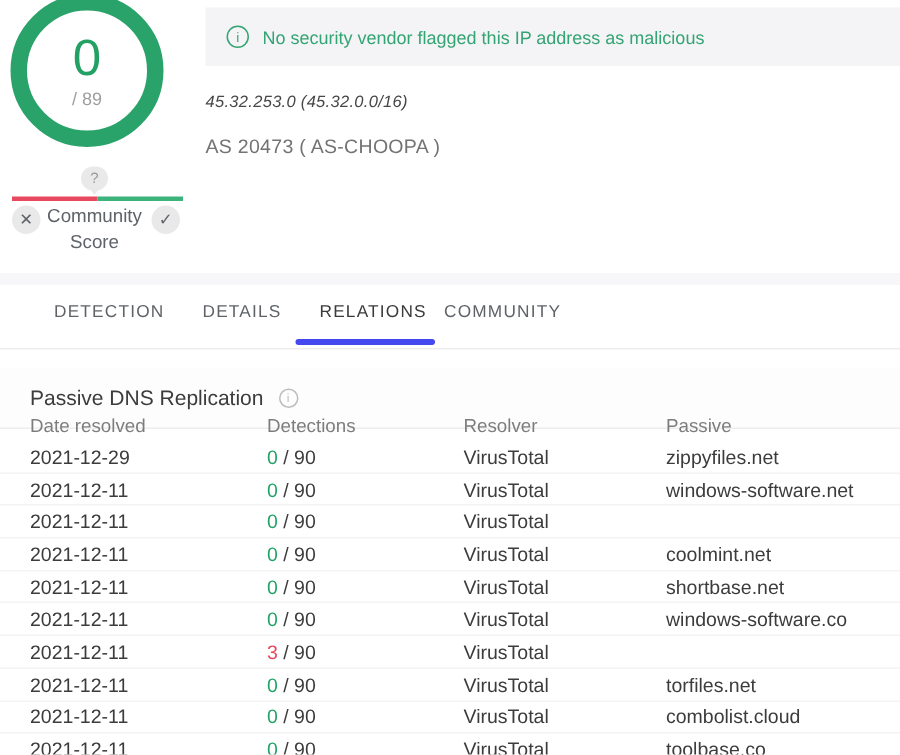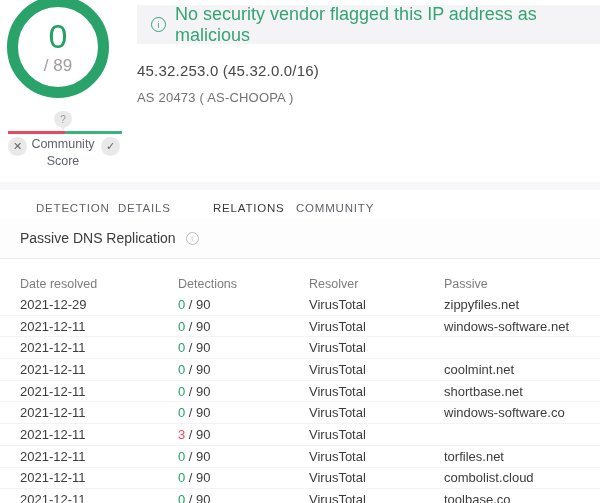--- a/index.html
+++ b/index.html
@@ -12,21 +12,21 @@
   
   .top-card { position:absolute; left:0; top:0; width:600px; height:182px; background:#ffffff; }
 
   
   .gauge {
     position:absolute; left:7px; top:-4px; width:102px; height:102px;
     border-radius:50%; border:11px solid #2aa36a; background:#fff;
     display:flex; flex-direction:column; align-items:center; justify-content:center;
   }
   .gauge-score { font-size:34px; line-height:1; color:#23a164; font-weight:400; }
-  .gauge-total { font-size:17px; color:#9e9e9e; margin-top:3px; }
+  .gauge-total { font-size:12px; color:#9e9e9e; margin-top:3px; }
 
   
   .q-bubble {
     position:absolute; left:54px; top:111px; width:18px; height:16px;
     background:#e9e9ea; border-radius:8px; color:#9a9a9a; font-size:10px;
     display:flex; align-items:center; justify-content:center;
   }
   .q-bubble:after {
     content:""; position:absolute; left:6px; bottom:-3px;
     border-left:3px solid transparent; border-right:3px solid transparent;
@@ -51,52 +51,52 @@
   .banner {
     position:absolute; left:137px; top:5px; width:463px; height:39px;
     background:#f4f4f6; display:flex; align-items:center;
   }
   .info-icon-green {
     width:15px; height:15px; border-radius:50%; border:1px solid #35a474;
     color:#35a474; font-size:9px; font-style:normal;
     display:inline-flex; align-items:center; justify-content:center;
     margin:0 9px 0 14px; flex:none;
   }
-  .banner-text { color:#35a474; font-size:18px; }
-
-  
-  .ip-line { position:absolute; left:137px; top:62px; font-size:15px; color:#474747; letter-spacing:.2px; }
+  .banner-text { color:#35a474; font-size:12px; }
+
+  
+  .ip-line { position:absolute; left:137px; top:62px; font-size:11px; color:#474747; letter-spacing:.2px;font-style:italic; }
   .as-line { position:absolute; left:137px; top:90px; font-size:13px; color:#737373; letter-spacing:.2px; }
 
   
   .page-gap { position:absolute; left:0; top:182px; width:600px; height:8px; background:#f7f7f9; }
 
   
   .tab-bar {
     position:absolute; left:0; top:190px; width:600px; height:43px;
     background:#ffffff; border-bottom:1px solid #ededf0;
   }
   .tab {
     position:absolute; top:12px; font-size:11.5px; letter-spacing:.8px;
     color:#5f6368; font-weight:400; cursor:pointer; background:none; border:none;
     font-family:"Liberation Sans", sans-serif;
   }
   .tab.active { color:#3a3a3a; }
   .tab-detection { left:36px; }
-  .tab-details   { left:118px; }
+  .tab-details   { left:135px; }
   .tab-relations { left:213px; }
   .tab-community { left:296px; }
   .tab-underline {
     position:absolute; left:197px; bottom:2px; width:93px; height:4px;
     background:#4448ef; border-radius:2px;
   }
 
   
   .section-header {
-    position:absolute; left:0; top:218px; width:600px; height:41px;
+    position:absolute; left:0; top:245px; width:600px; height:41px;
     background:#fdfdfe; border-bottom:1px solid #ededf0;
     display:flex; align-items:center;
   }
   .section-title { font-size:14px; color:#3c3c3c; margin-left:20px; }
   .info-icon-gray {
     width:13px; height:13px; border-radius:50%; border:1px solid #bdbdbd;
     color:#bdbdbd; font-size:8px; font-style:normal;
     display:inline-flex; align-items:center; justify-content:center; margin-left:10px;
   }
 

